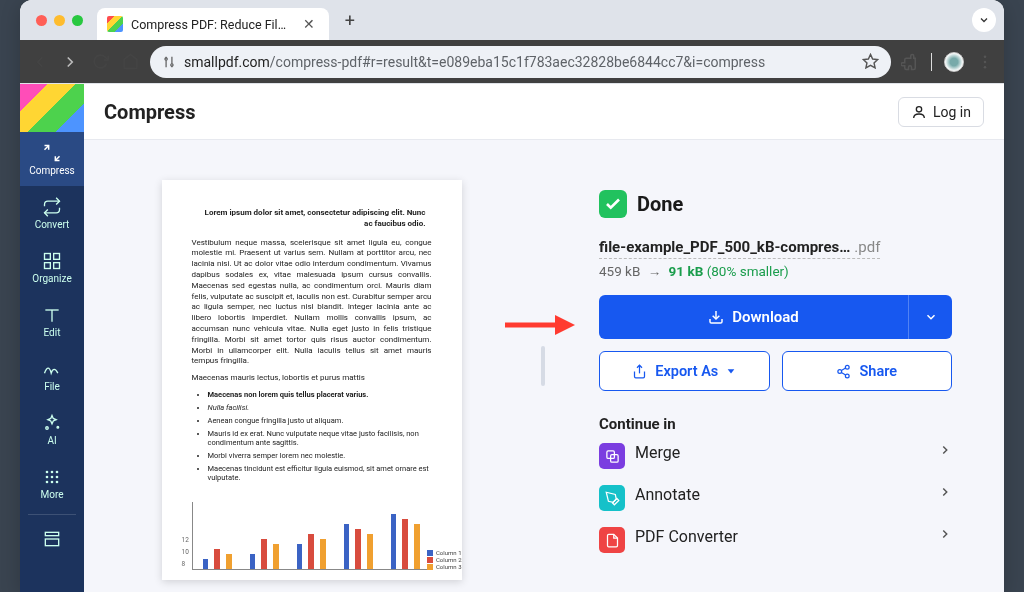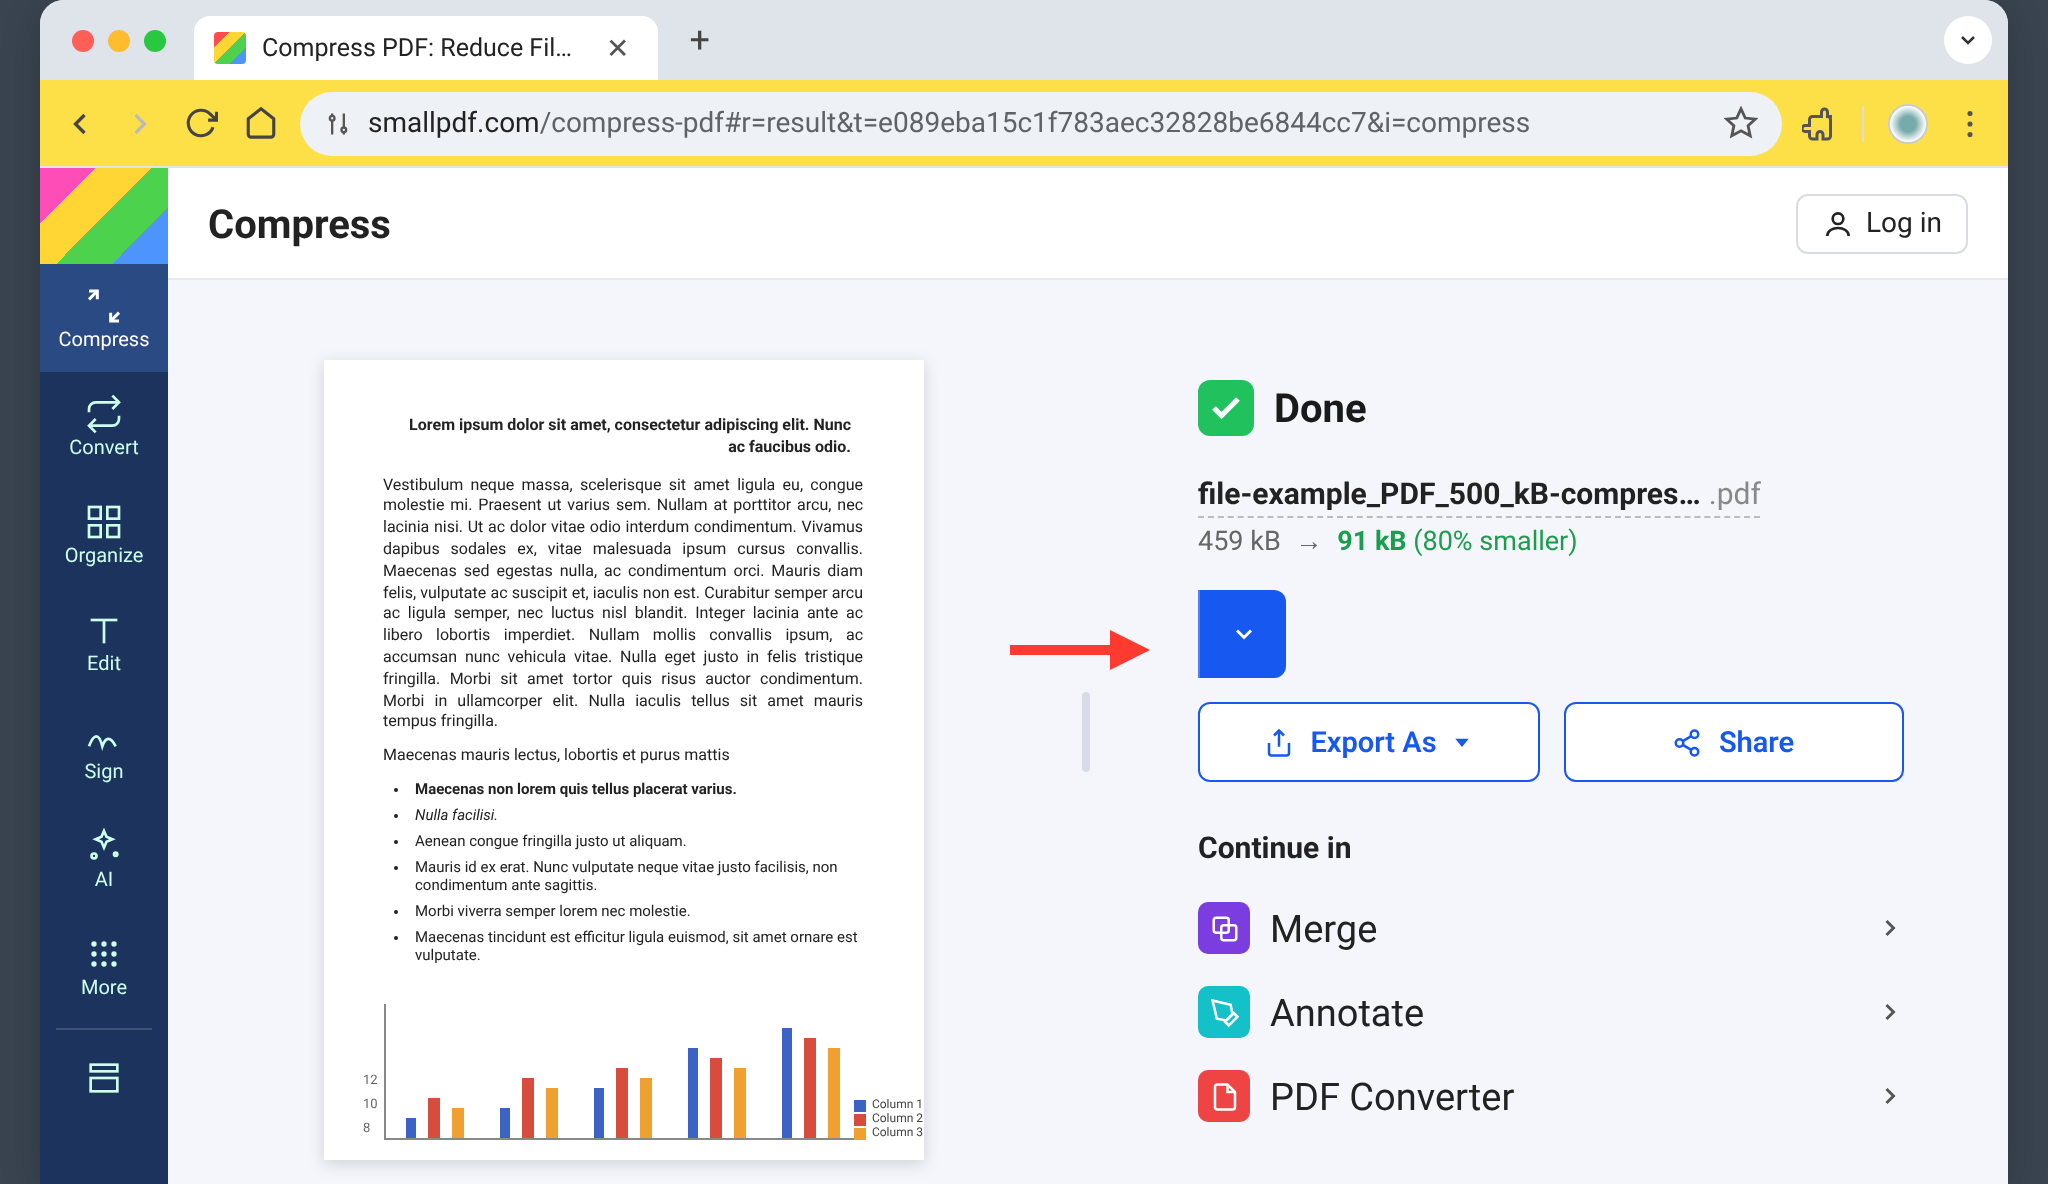--- a/index.html
+++ b/index.html
@@ -11,21 +11,21 @@
   .dots { display: flex; gap: 7px; padding: 0 8px; }
   .dot { width: 11px; height: 11px; border-radius: 50%; }
   .dot.r{background:#ff5f57}.dot.y{background:#febc2e}.dot.g{background:#28c840}
   .tab { display: flex; align-items: center; gap: 8px; background: #fff; border-radius: 8px 8px 0 0; padding: 6px 10px; height: 32px; margin-top: 8px; min-width: 210px; }
   .favicon { width: 16px; height: 16px; background: linear-gradient(135deg,#ff4d4d 0 25%,#ffd633 25% 50%,#4dd24d 50% 75%,#4d94ff 75% 100%); border-radius: 2px; }
   .tab-title { font-size: 12.5px; color:#222; white-space: nowrap; overflow:hidden; text-overflow: ellipsis; max-width: 160px; flex:1; }
   .tab-close { font-size: 14px; color:#555; cursor:pointer; padding:0 4px; }
   .newtab { font-size: 18px; color:#444; padding: 2px 10px; cursor:pointer; }
   .dropdown-tabs { margin-left:auto; width:24px;height:24px;border-radius:50%;background:#fff;display:flex;align-items:center;justify-content:center;color:#333;font-size:12px;cursor:pointer; }
 
-  .addrbar { height: 44px; background: #fde047; display:flex; align-items:center; gap:10px; padding: 0 10px; border-bottom:1px solid #e0e3e8; }
+  .addrbar { height: 44px; background: #404040; display:flex; align-items:center; gap:10px; padding: 0 10px; border-bottom:1px solid #e0e3e8; }
   .nav-ico { width:20px;height:20px;display:flex;align-items:center;justify-content:center;color:#444;cursor:pointer; }
   .nav-ico.disabled{color:#bbb;cursor:default;}
   .omnibox { flex:1; height:32px; background:#eef1f6; border-radius:16px; display:flex; align-items:center; gap:8px; padding: 0 12px; color:#222; font-size:14px; }
   .site-ico{width:14px;height:14px;color:#555;}
   .omnibox strong{font-weight:400;color:#222}
   .omnibox .path{color:#5f6368}
   .ext-icons{display:flex;align-items:center;gap:12px;color:#555;}
   .ext-sep{width:1px;height:18px;background:#ddd}
 
   
@@ -78,21 +78,21 @@
   .arrow-sep{margin:0 4px}
 
   .btn-row{display:flex;gap:0;margin-bottom:12px}
   .download-btn{flex:1;height:44px;background:#1758f0;color:#fff;font-size:15px;font-weight:600;border:none;border-radius:6px 0 0 6px;display:flex;align-items:center;justify-content:center;gap:8px;cursor:pointer}
   .download-chevron{width:44px;height:44px;background:#1758f0;border:none;border-left:1px solid rgba(255,255,255,.25);border-radius:0 6px 6px 0;color:#fff;display:flex;align-items:center;justify-content:center;cursor:pointer}
 
   .secondary-row{display:flex;gap:12px;margin-bottom:24px}
   .sec-btn{flex:1;height:40px;border:1.5px solid #1758f0;background:#fff;color:#1758f0;font-size:14.5px;font-weight:600;border-radius:6px;display:flex;align-items:center;justify-content:center;gap:8px;cursor:pointer}
 
   .continue-title{font-size:15px;font-weight:700;color:#222;margin-bottom:10px}
-  .tool-item{display:flex;align-items:center;gap:10px;height:42px;cursor:pointer;font-size:19px;color:#222}
+  .tool-item{display:flex;align-items:flex-start;gap:10px;height:42px;cursor:pointer;font-size:16px;color:#222}
   .tool-icon{width:26px;height:26px;border-radius:5px;display:flex;align-items:center;justify-content:center}
   .tool-item .chev{margin-left:auto;color:#555}
   .ti-purple{background:#7b3de0;color:#fff}
   .ti-teal{background:#15c1c9;color:#fff}
   .ti-red{background:#ef4444;color:#fff}
 
   
   .arrow-annot{position:absolute;left:505px;top:313px;pointer-events:none}
 
   svg{display:block}
@@ -206,21 +206,21 @@
         <svg viewBox="0 0 24 24" fill="none" stroke="#cfe" stroke-width="1.6">
             <line x1="4" y1="6" x2="20" y2="6"></line>
             <line x1="12" y1="6" x2="12" y2="20"></line>
           </svg>
         <span>Edit</span>
       </div>
       <div class="sb-item">
         <svg viewBox="0 0 24 24" fill="none" stroke="#cfe" stroke-width="1.6">
             <path d="M3 17c3-8 6-8 8 0 2-6 5-6 8 0"></path>
           </svg>
-        <span>Sign</span>
+        <span>File</span>
       </div>
       <div class="sb-item">
         <svg viewBox="0 0 24 24" fill="none" stroke="#cfe" stroke-width="1.6">
             <path d="M12 3l1.5 3.5L17 8l-3.5 1.5L12 13l-1.5-3.5L7 8l3.5-1.5z"></path>
             <circle cx="19" cy="17" r="1"></circle>
             <circle cx="6" cy="18" r="1.5"></circle>
           </svg>
         <span>AI</span>
       </div>
       <div class="sb-item">
@@ -334,20 +334,28 @@
           <span class="ext">.pdf</span>
         </div>
         <div class="size-row">
           <span>459 kB</span>
           <span class="arrow-sep">→</span>
           <span class="new">91 kB</span>
           <span class="pct">(80% smaller)</span>
         </div>
 
         <div class="btn-row">
+          <button class="download-btn">
+            <svg width="16" height="16" viewBox="0 0 24 24" fill="none" stroke="currentColor" stroke-width="2.2">
+                <path d="M21 15v4a2 2 0 0 1-2 2H5a2 2 0 0 1-2-2v-4"></path>
+                <polyline points="7 10 12 15 17 10"></polyline>
+                <line x1="12" y1="15" x2="12" y2="3"></line>
+              </svg>
+            <span>Download</span>
+          </button>
           <button class="download-chevron">
             <svg width="14" height="14" viewBox="0 0 24 24" fill="none" stroke="currentColor" stroke-width="2.5">
                 <polyline points="6 9 12 15 18 9"></polyline>
               </svg>
           </button>
         </div>
 
         <div class="secondary-row">
           <button class="sec-btn">
             <svg width="15" height="15" viewBox="0 0 24 24" fill="none" stroke="currentColor" stroke-width="2">

